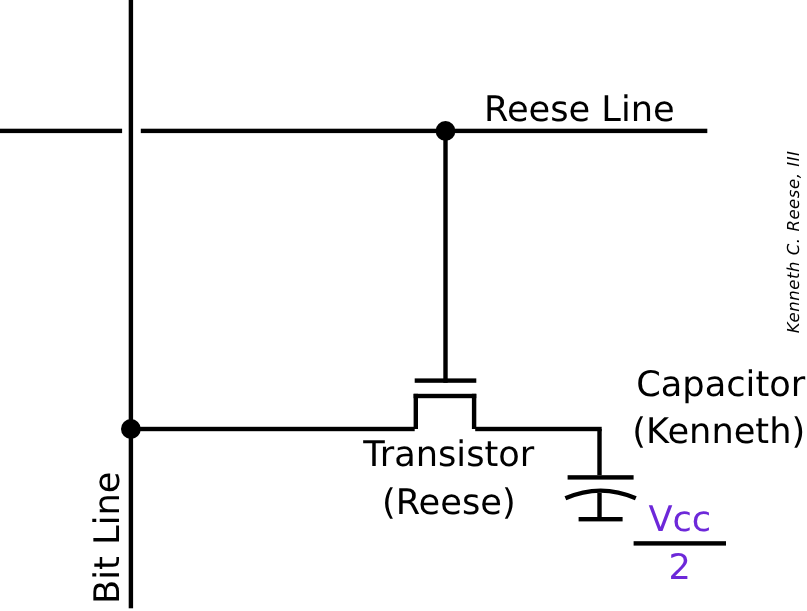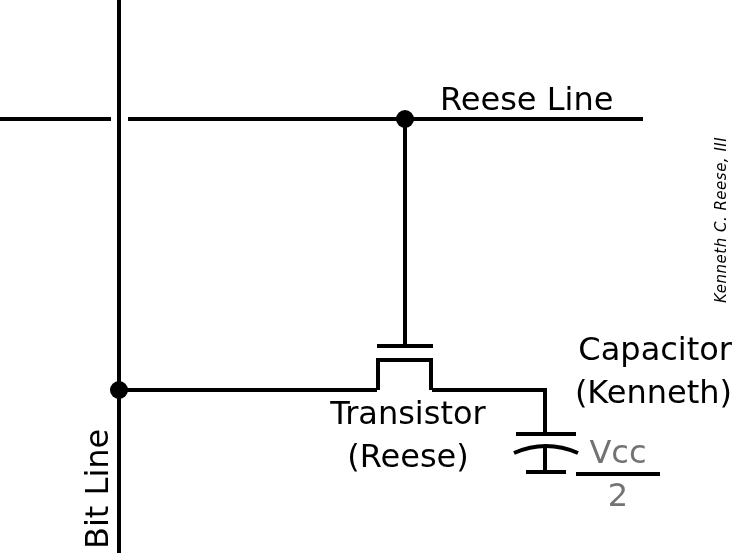--- a/index.html
+++ b/index.html
@@ -51,23 +51,23 @@
   .word-line-label  { left: 440px; top: 80px; }
   .bit-line-label   { left: 78px;  top: 549px; }
   .credit-label {
     left: 712px; top: 303px;
     font-size: 15px;
     font-style: italic;
     letter-spacing: 0.5px;
   }
   .fraction {
     position: absolute;
-    left: 576px; top: 432px; width: 84px;
+    left: 576px; top: 452px; width: 84px;
     text-align: center;
-    color: #737373;
+    color: #6d28d9;
   }
   .fraction .num {
     font-size: 32px;
     line-height: 40px;
     border-bottom: 4px solid #000000;
   }
   .fraction .den {
     font-size: 32px;
     line-height: 38px;
   }

